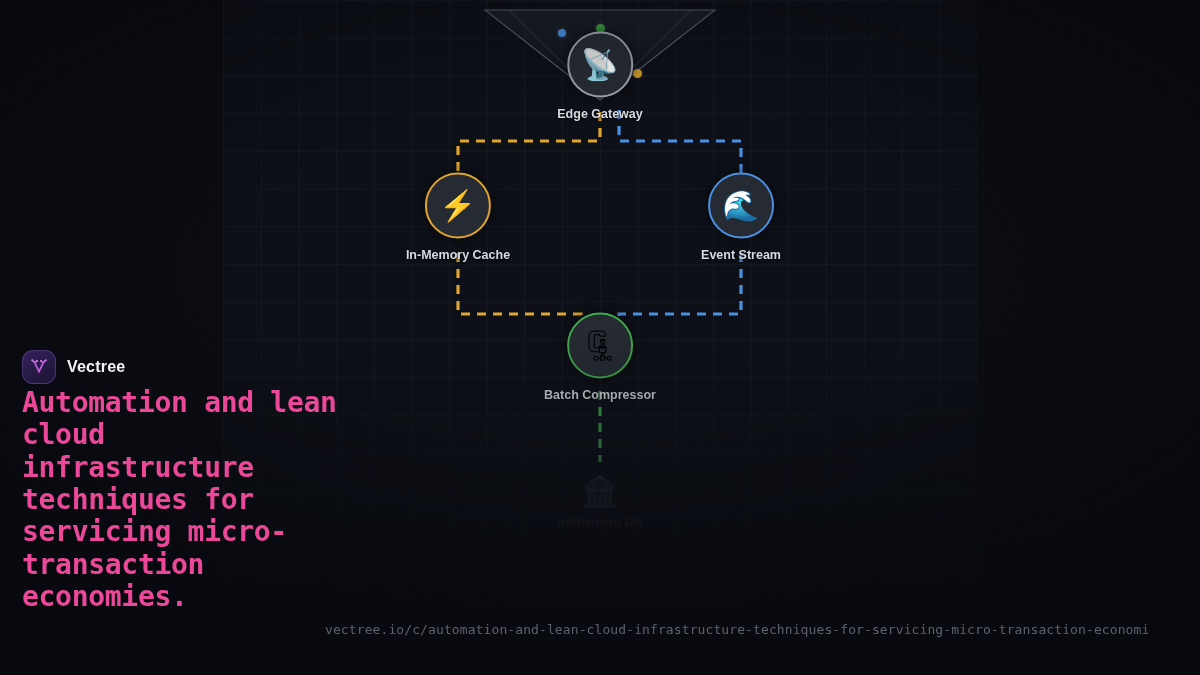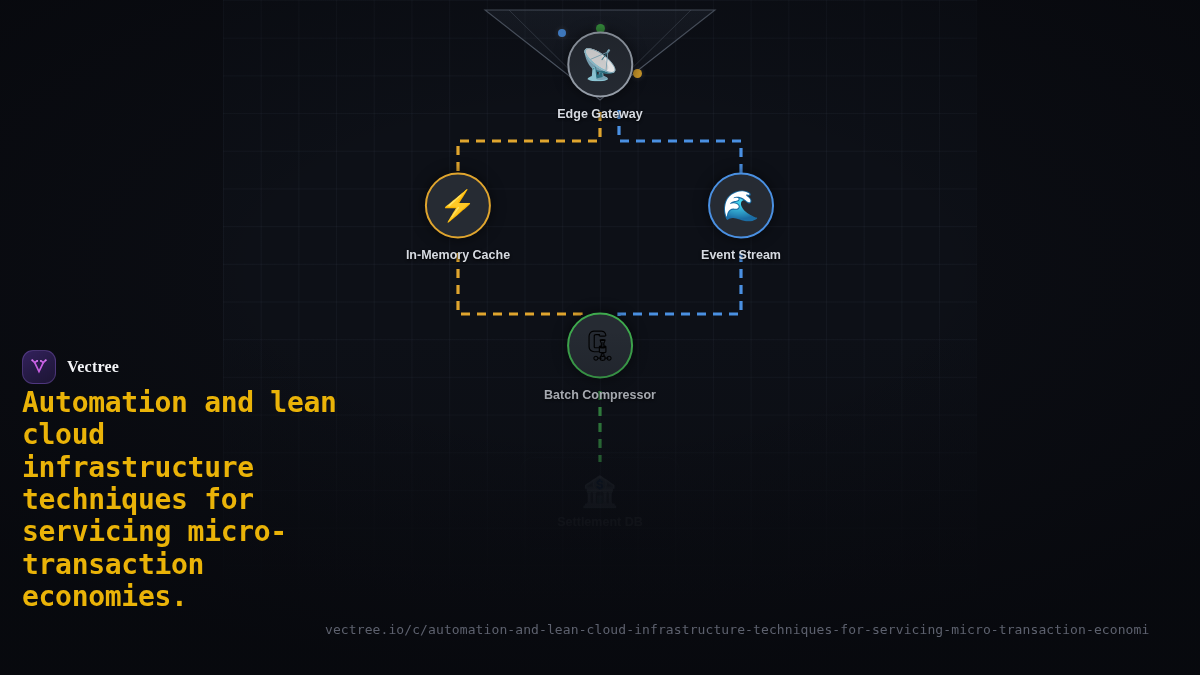--- a/index.html
+++ b/index.html
@@ -145,37 +145,37 @@
     height: 34px;
     border-radius: 11px;
     background: linear-gradient(150deg, #33215c 0%, #251a44 55%, #1d1535 100%);
     border: 1px solid rgba(150,110,220,0.32);
     display: flex;
     align-items: center;
     justify-content: center;
     box-sizing: border-box;
   }
   .brand-name {
-    font-family: Liberation Serif, serif;
+    font-family: Liberation Sans, sans-serif;
     font-size: 16px;
     font-weight: bold;
     color: #f2f3f6;
     letter-spacing: 0.2px;
   }
 
   .headline {
     position: absolute;
     left: 22px;
     top: 387px;
     width: 330px;
     font-family: "DejaVu Sans Mono", monospace;
     font-size: 28px;
     font-weight: bold;
     line-height: 1.155;
-    color: #eab308;
+    color: #ec4899;
     letter-spacing: -0.3px;
     word-break: break-word;
   }
 
   .url-line {
     position: absolute;
     left: 325px;
     top: 622px;
     width: 900px;
     font-family: "DejaVu Sans Mono", monospace;

